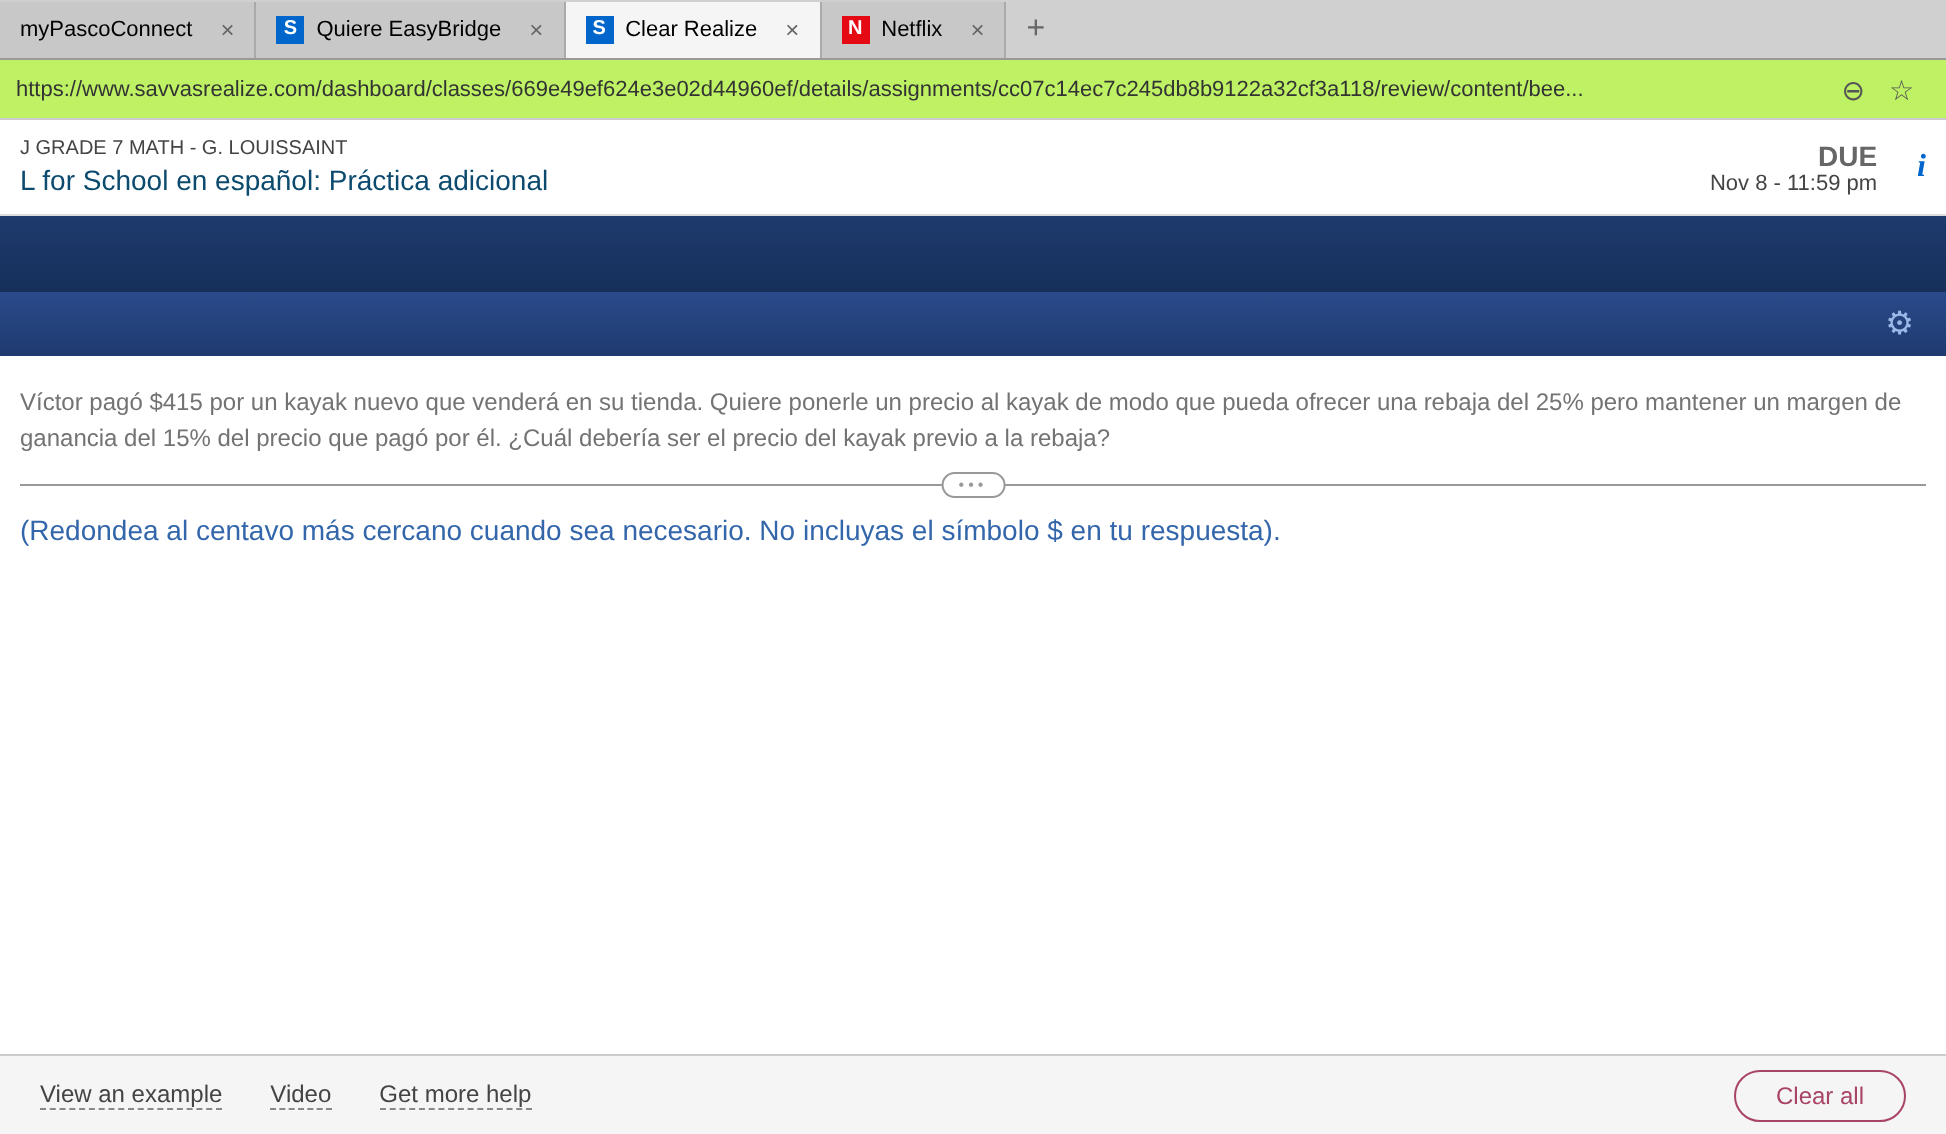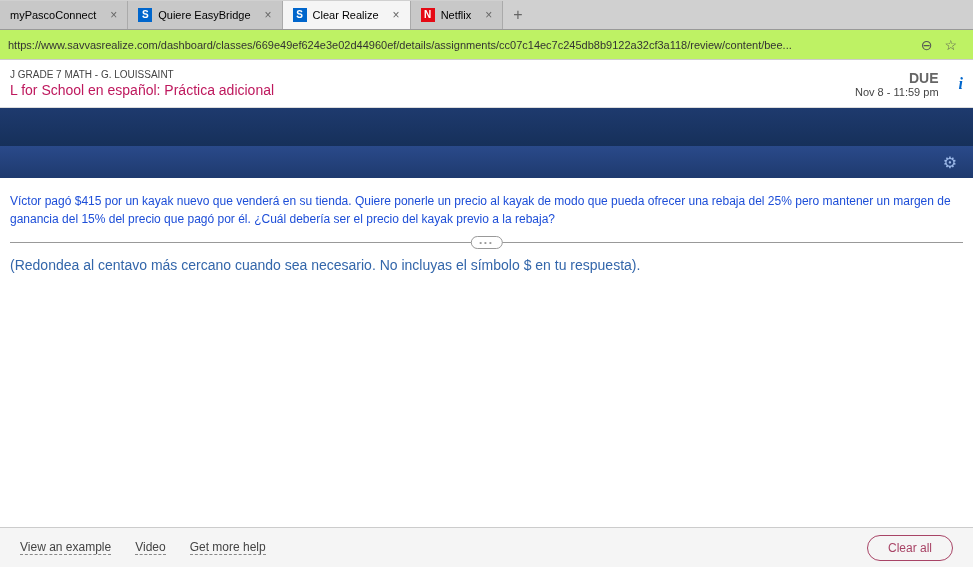--- a/index.html
+++ b/index.html
@@ -15,33 +15,33 @@
 .tab-add { padding: 0 10px; color: #666; font-size: 16px; }
 
 .url-bar { height: 30px; background: #bef264; display: flex; align-items: center; padding: 0 8px; border-bottom: 1px solid #ccc; font-size: 11px; color: #333; }
 .url-text { flex: 1; white-space: nowrap; overflow: hidden; text-overflow: ellipsis; }
 .url-icons { display: flex; gap: 12px; align-items: center; padding: 0 8px; }
 .url-icons span { font-size: 14px; color: #555; }
 
 .breadcrumb-bar { height: 48px; background: #fff; display: flex; align-items: center; padding: 6px 10px; justify-content: space-between; border-bottom: 1px solid #ddd; }
 .breadcrumb-left { display: flex; flex-direction: column; gap: 2px; }
 .breadcrumb-course { font-size: 10px; color: #444; }
-.breadcrumb-title { font-size: 14px; color: #be185d; }
+.breadcrumb-title { font-size: 14px; color: #0c4a6e; }
 .breadcrumb-right { display: flex; align-items: center; gap: 20px; }
 .due-block { text-align: right; font-size: 11px; color: #444; }
 .due-label { font-size: 14px; color: #666; font-weight: bold; }
 .info-icon { font-size: 16px; color: #0066cc; font-weight: bold; font-style: italic; font-family: serif; }
 
 .blue-bar { height: 38px; background: linear-gradient(180deg, #1e3a6e 0%, #16305a 100%); }
 
 .settings-bar { height: 32px; background: linear-gradient(180deg, #2a4a8a 0%, #1e3a6e 100%); display: flex; justify-content: flex-end; align-items: center; padding: 0 16px; }
 .gear { color: #9bb8e8; font-size: 16px; }
 
 .content { background: #fff; padding: 14px 10px; }
-.problem-text { font-size: 12px; color: #1d4ed8; line-height: 1.5; }
+.problem-text { font-size: 12px; color: #737373; line-height: 1.5; }
 .divider-wrap { position: relative; margin: 14px 0; }
 .divider { border: none; border-top: 1px solid #999; }
 .divider-handle { position: absolute; left: 50%; top: -6px; transform: translateX(-50%); background: #fff; border: 1px solid #999; border-radius: 10px; padding: 1px 8px; font-size: 8px; color: #999; letter-spacing: 2px; }
 
 .answer-line { font-size: 12px; color: #333; margin-top: 6px; }
 .answer-input { width: 28px; height: 18px; border: 1px solid #3b7dd8; background: #eaf2fd; vertical-align: middle; font-size: 11px; text-align: center; }
 .hint-text { font-size: 14px; color: #3366aa; margin-top: 4px; }
 
 .whitespace { background: #fff; height: 240px; }
 

